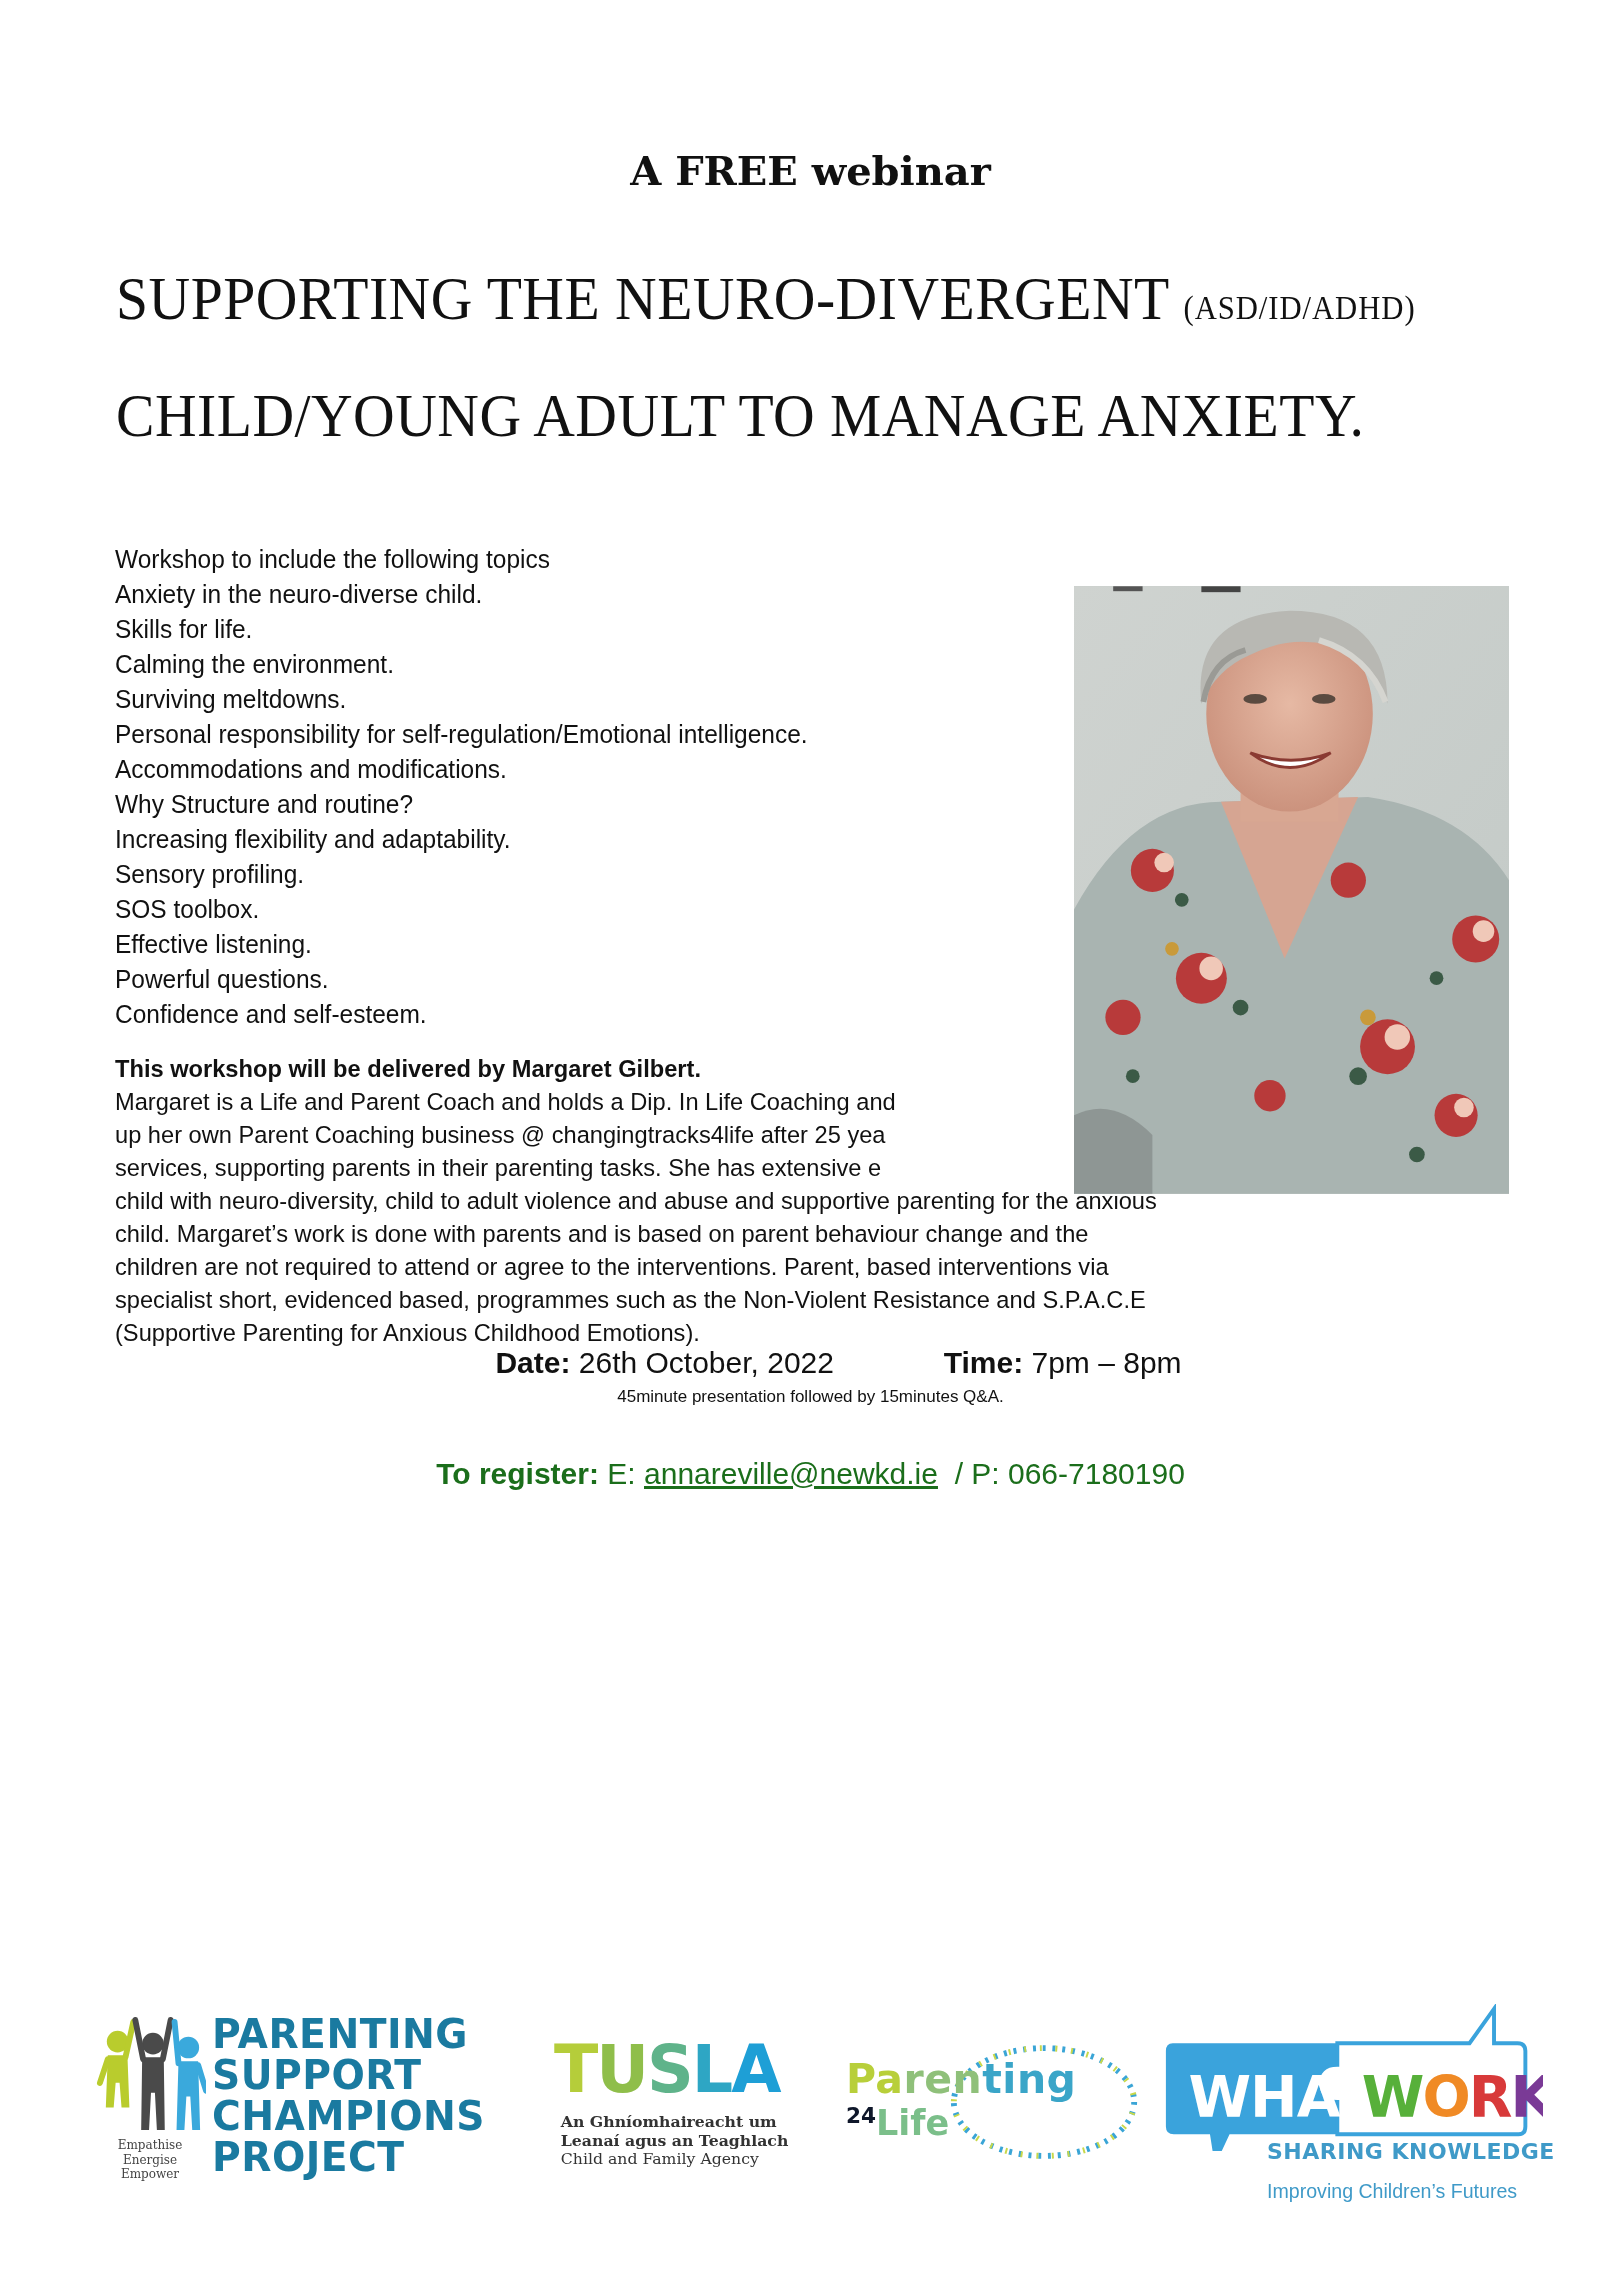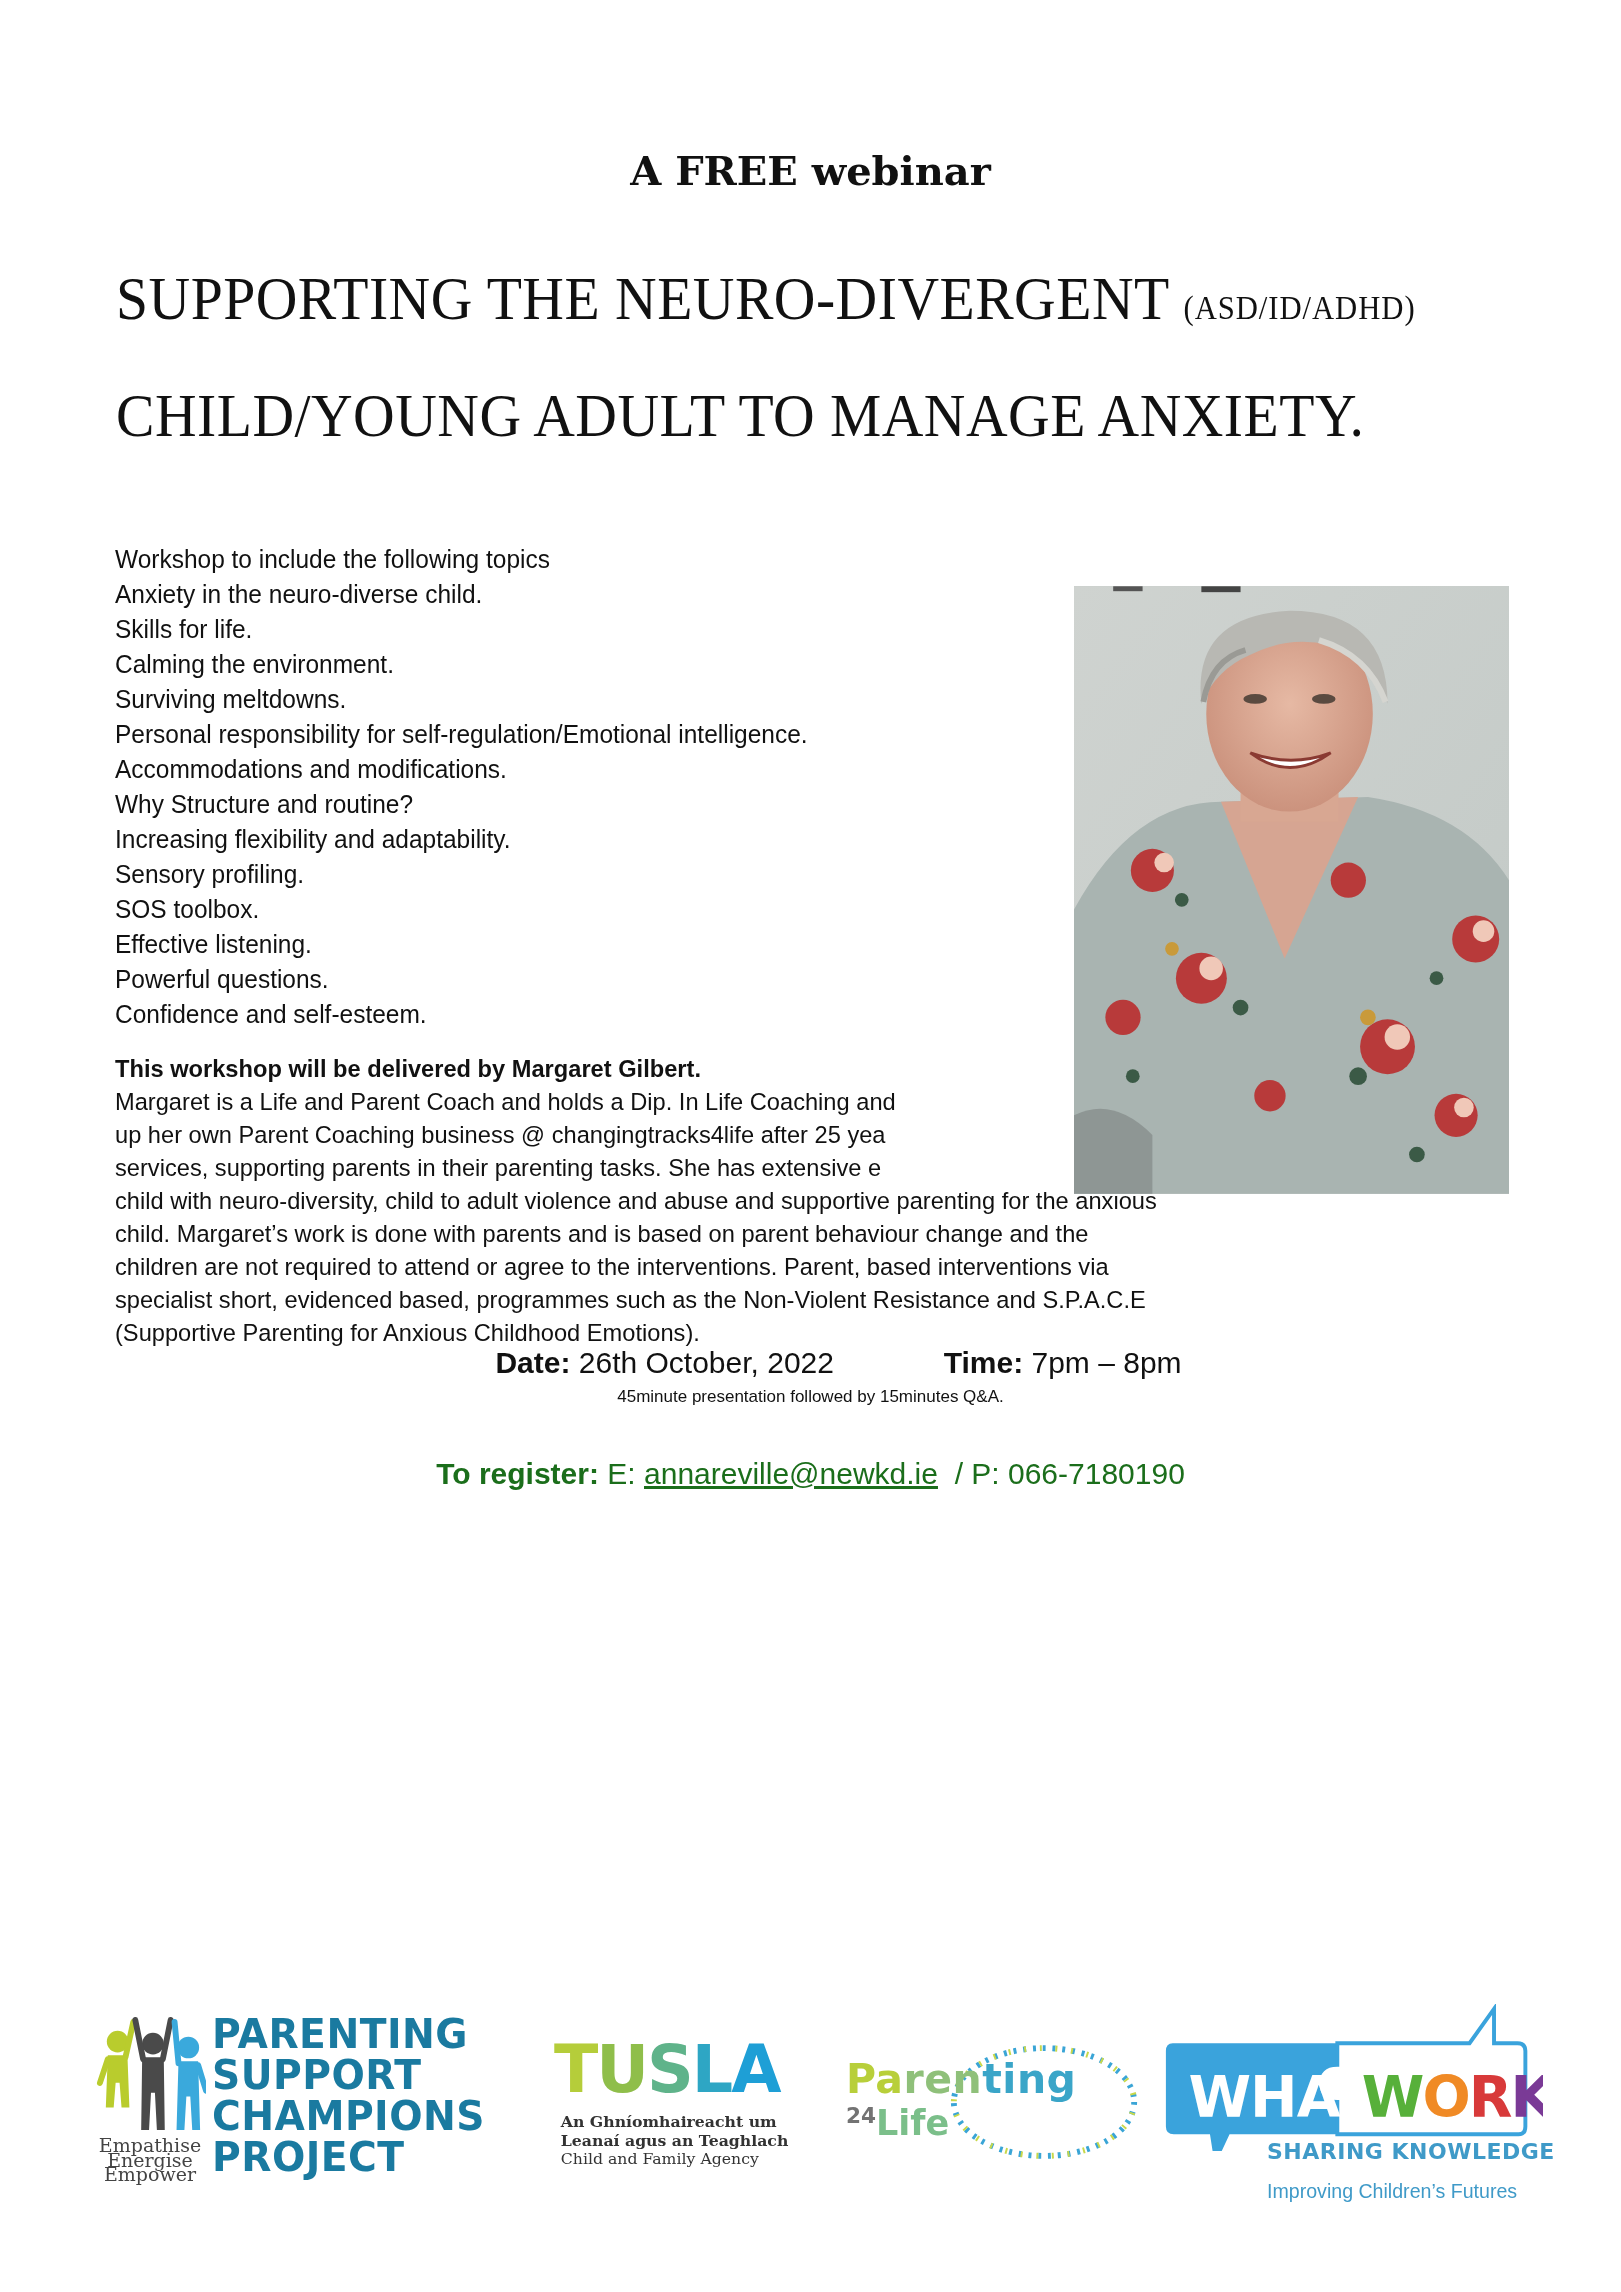--- a/index.html
+++ b/index.html
@@ -114,21 +114,21 @@
       font-size: 40px;
       line-height: 41px;
       letter-spacing: 0.5px;
       transform-origin: left top;
       transform: scaleX(0.98);
     }
     .psc .tagline {
       position: absolute; left: 0; top: 124px; width: 108px;
       text-align: center;
       font-family: "DejaVu Serif", serif;
-      font-size: 19px;
+      font-size: 12px;
       line-height: 14.7px;
       color: #444;
     }
     .tusla { left: 549px; top: 2022px; width: 245px; height: 157px; }
     .tusla .brand {
       position: absolute; left: 4.9px; top: 15px;
       font-family: "DejaVu Sans", sans-serif;
       font-weight: bold;
       font-size: 65px;
       letter-spacing: -2px;
@@ -344,21 +344,21 @@
 
 <div class="logo p247">
   <svg class="abs" style="left:103px;top:0" width="196" height="123" viewBox="0 0 200 125">
     <ellipse cx="100" cy="62" rx="92" ry="55" fill="none" stroke="#3aa5d6" stroke-width="6" stroke-dasharray="3 7"></ellipse>
     <ellipse cx="100" cy="62" rx="92" ry="55" fill="none" stroke="#c8d84a" stroke-width="6" stroke-dasharray="2 14" stroke-dashoffset="5"></ellipse>
   </svg>
   <div class="t1">
     <span style="color:#b8cf3a">Pa</span><span style="color:#8fc07a">ren</span><span style="color:#3aa5c8">ting</span>
   </div>
   <div class="t2">
-    <span style="color:#737373;font-size:21.6px;vertical-align:11.8px">24</span><span style="color:#7bbf8a">Life</span>
+    <span style="color:#0f172a;font-size:21.6px;vertical-align:11.8px">24</span><span style="color:#7bbf8a">Life</span>
   </div>
 </div>
 
 <div class="logo ww">
   <svg width="382" height="147" viewBox="0 0 390 150">
 
     <path d="M12 40 Q5 40 5 48 L5 125 Q5 133 13 133 L50 133 L55 165 L70 133 L180 133 L180 100 Q200 100 200 82 Q200 62 180 62 L180 40 Z" fill="#3aa3dc"></path>
 
     <path d="M180 40 L180 62 Q160 62 160 82 Q160 100 180 100 L180 133 L365 133 Q372 133 372 125 L372 48 Q372 40 364 40 L340 40 L340 5 L315 40 Z" fill="#ffffff" stroke="#3aa3dc" stroke-width="4"></path>
     <text x="28" y="115" font-family="DejaVu Sans, sans-serif" font-weight="bold" font-size="58" fill="#ffffff" letter-spacing="-1">WHAT</text>

